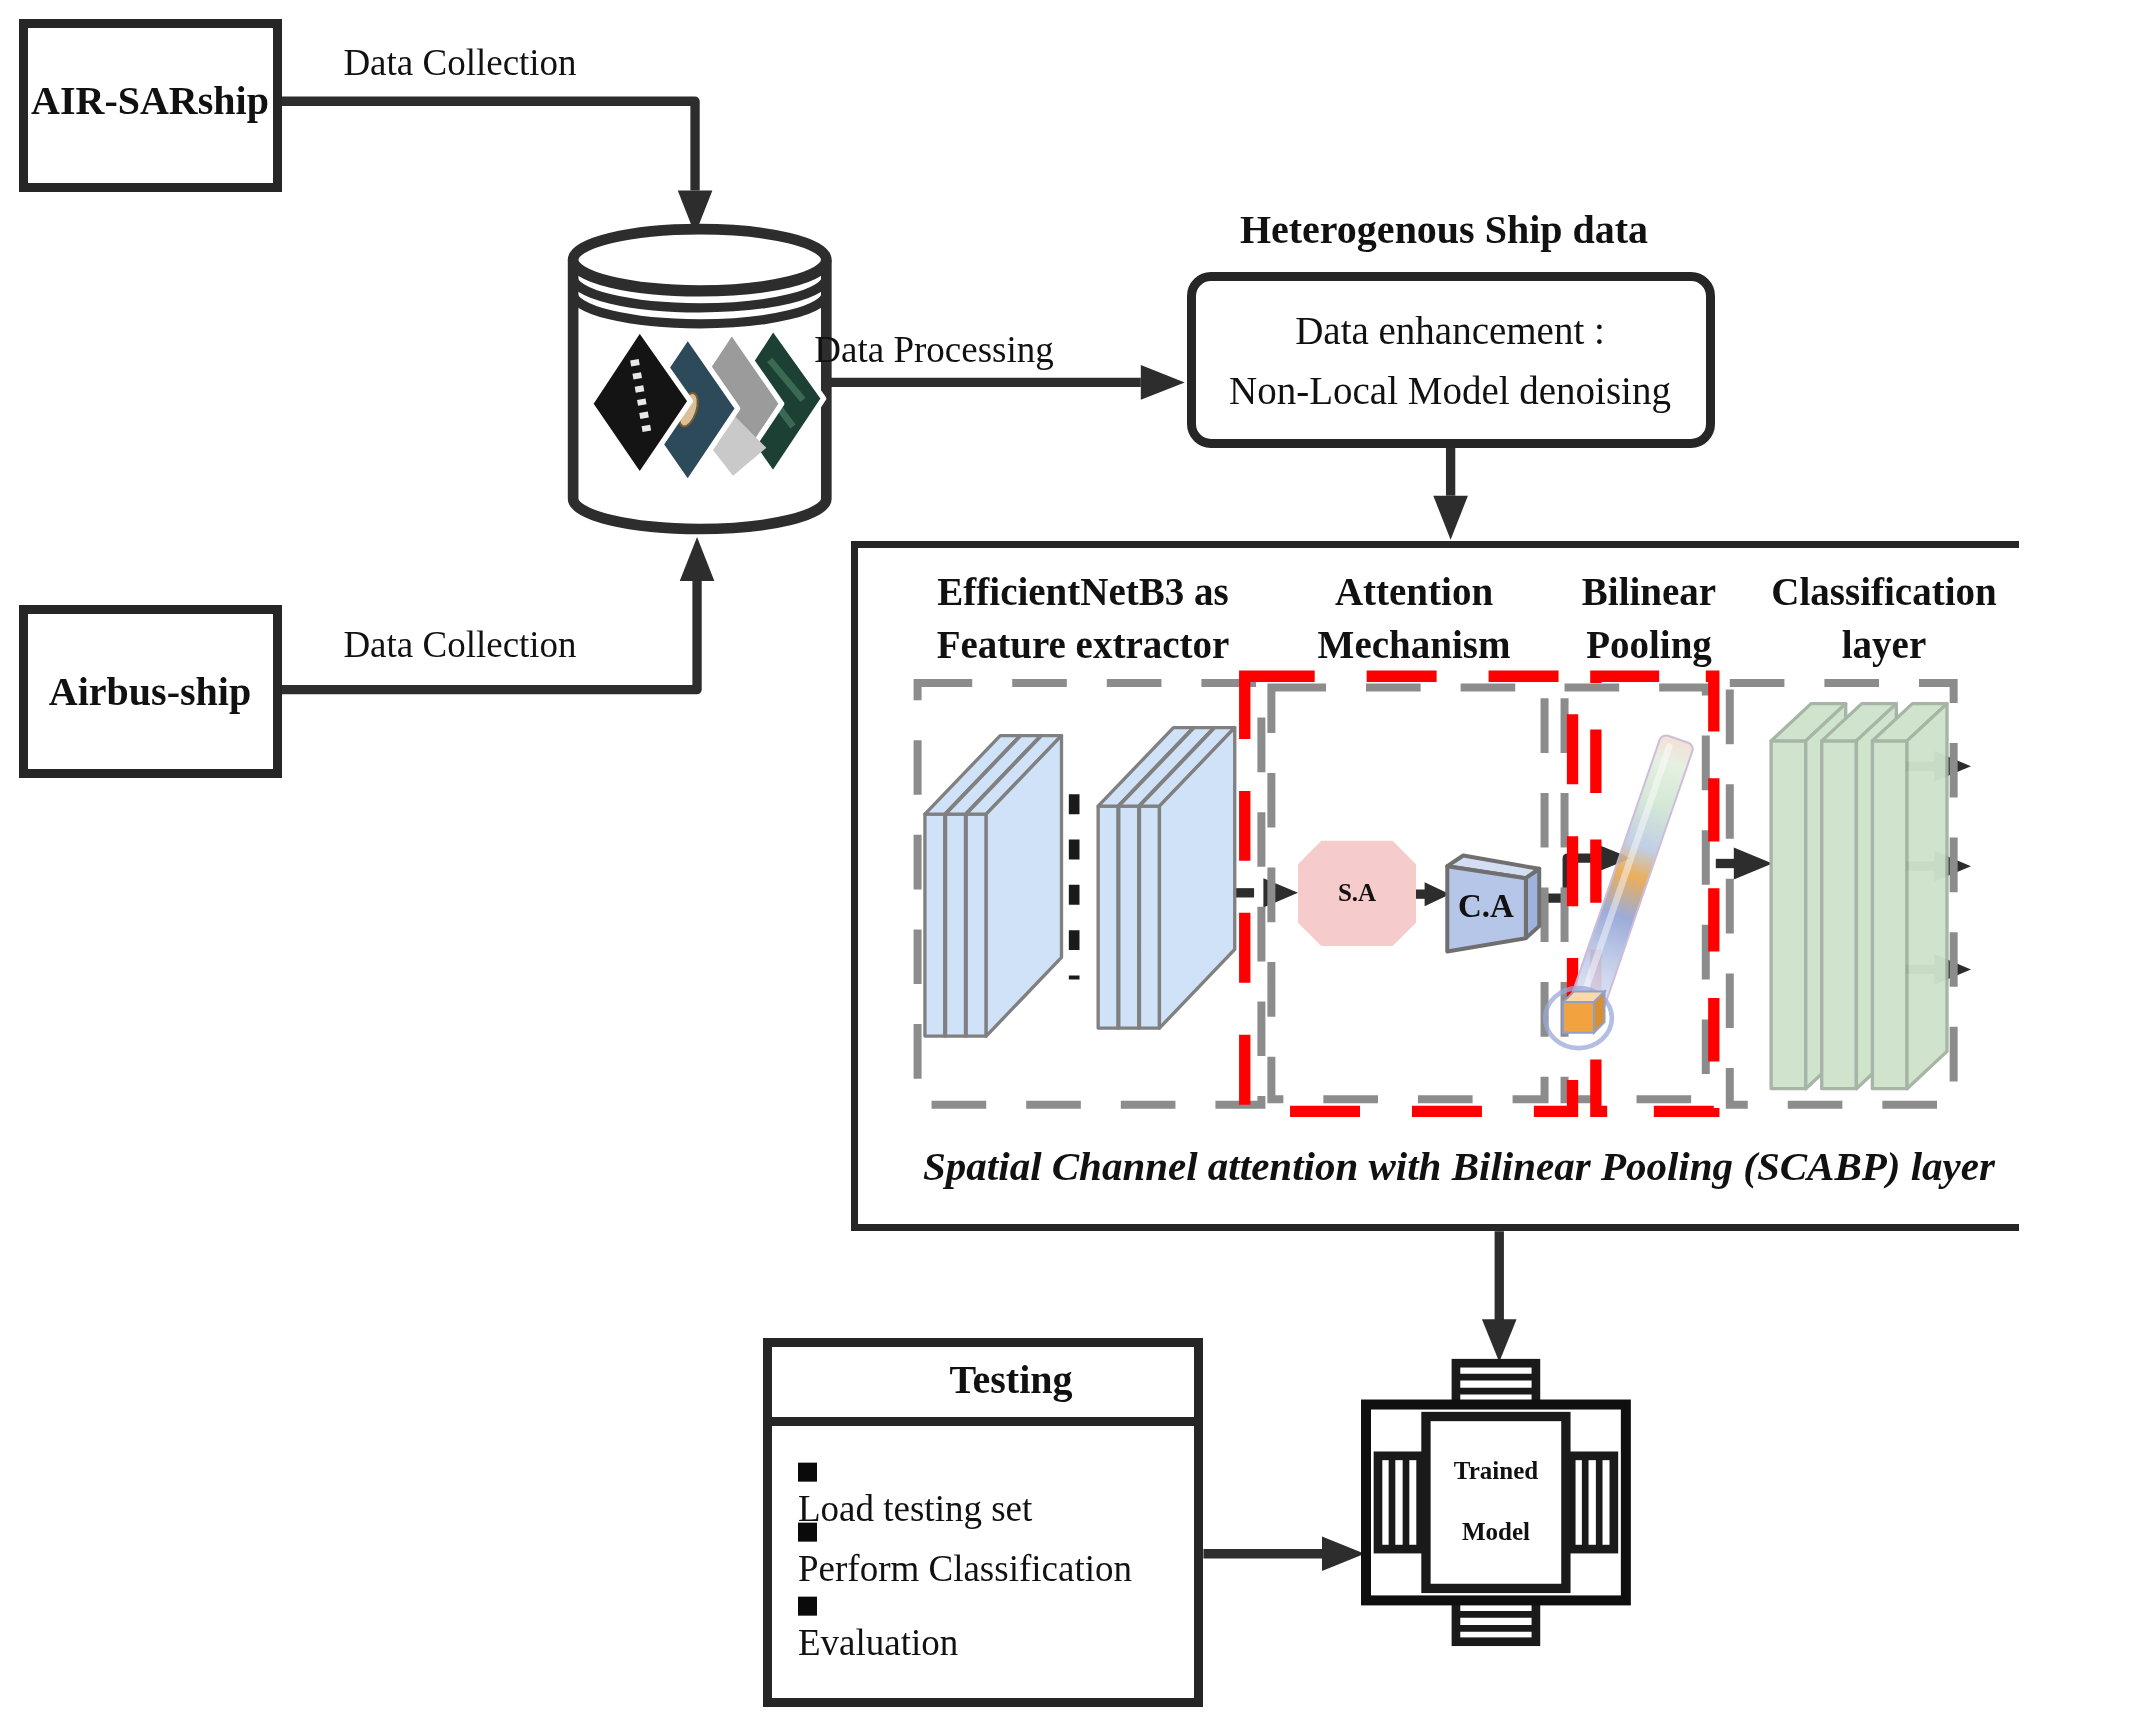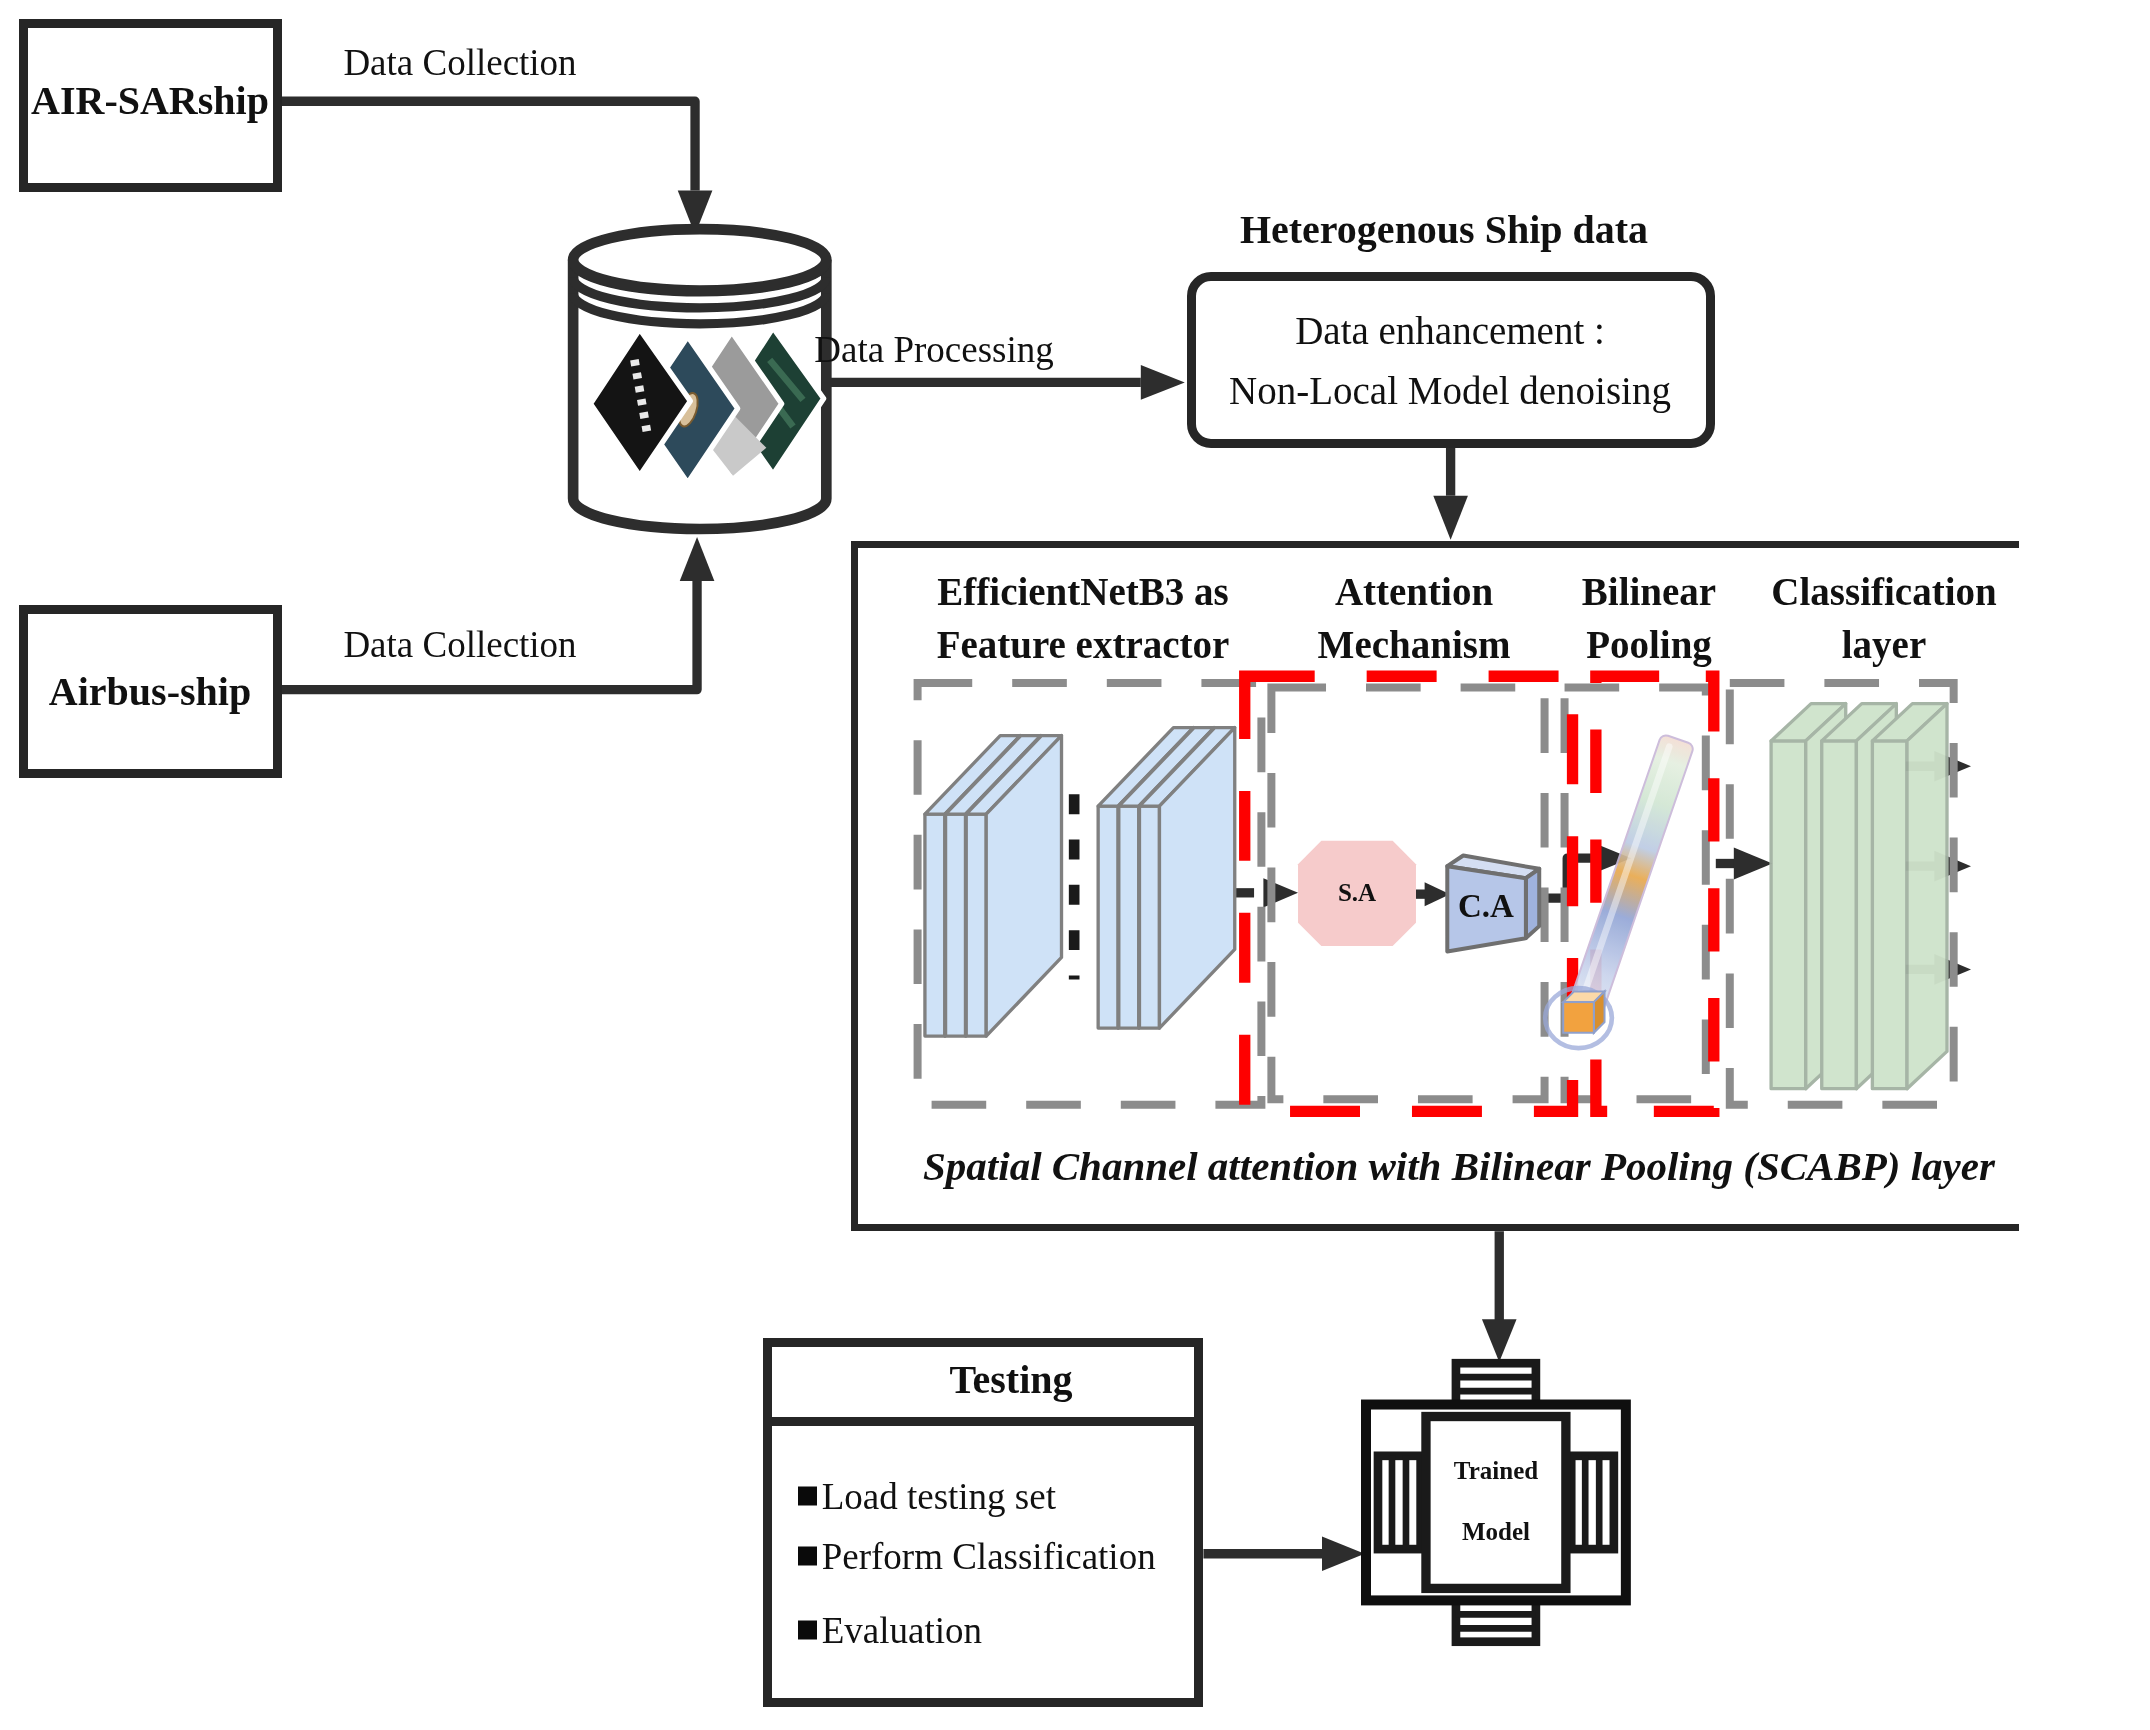--- a/index.html
+++ b/index.html
@@ -5,21 +5,21 @@
   html,body{margin:0;padding:0;background:#fff;}
   .canvas{position:relative;width:2019px;height:1731px;background:#ffffff;overflow:hidden;
           font-family:"Liberation Serif","DejaVu Serif",serif;color:#111;}
   .layer{position:absolute;left:0;top:0;width:2151px;height:1731px;}
   .box{position:absolute;border:9.3px solid #262626;background:#fff;box-sizing:border-box;}
   .t{position:absolute;white-space:nowrap;transform:translate(-50%,-50%);line-height:1.15;text-align:center;}
   .bold{font-weight:bold;}
   .f56{font-size:37px;} .f58{font-size:39px;} .f60{font-size:40px;} .f62{font-size:41px;font-style:italic;} .f54{font-size:25px;} .f50{font-size:33px;}
   .vline{position:absolute;background:#262626;}
   .hline{position:absolute;background:#262626;}
-  .bullet-row{position:absolute;display:flex;align-items:center;gap:5px;transform:translateY(-50%);}
+  .bullet-row{position:absolute;display:flex;align-items:flex-start;gap:5px;transform:translateY(-50%);flex-direction:column;}
   .bullet-sq{width:18.7px;height:18.7px;background:#0a0a0a;flex:0 0 auto;}
   .bullet-tx{font-size:37px;white-space:nowrap;}
   .rot90{transform:translate(-50%,-50%) rotate(90deg);}
 </style>
 </head>
 <body>
 
 <div class="canvas">
 
   <svg class="layer" viewBox="0 0 3228 2598">

